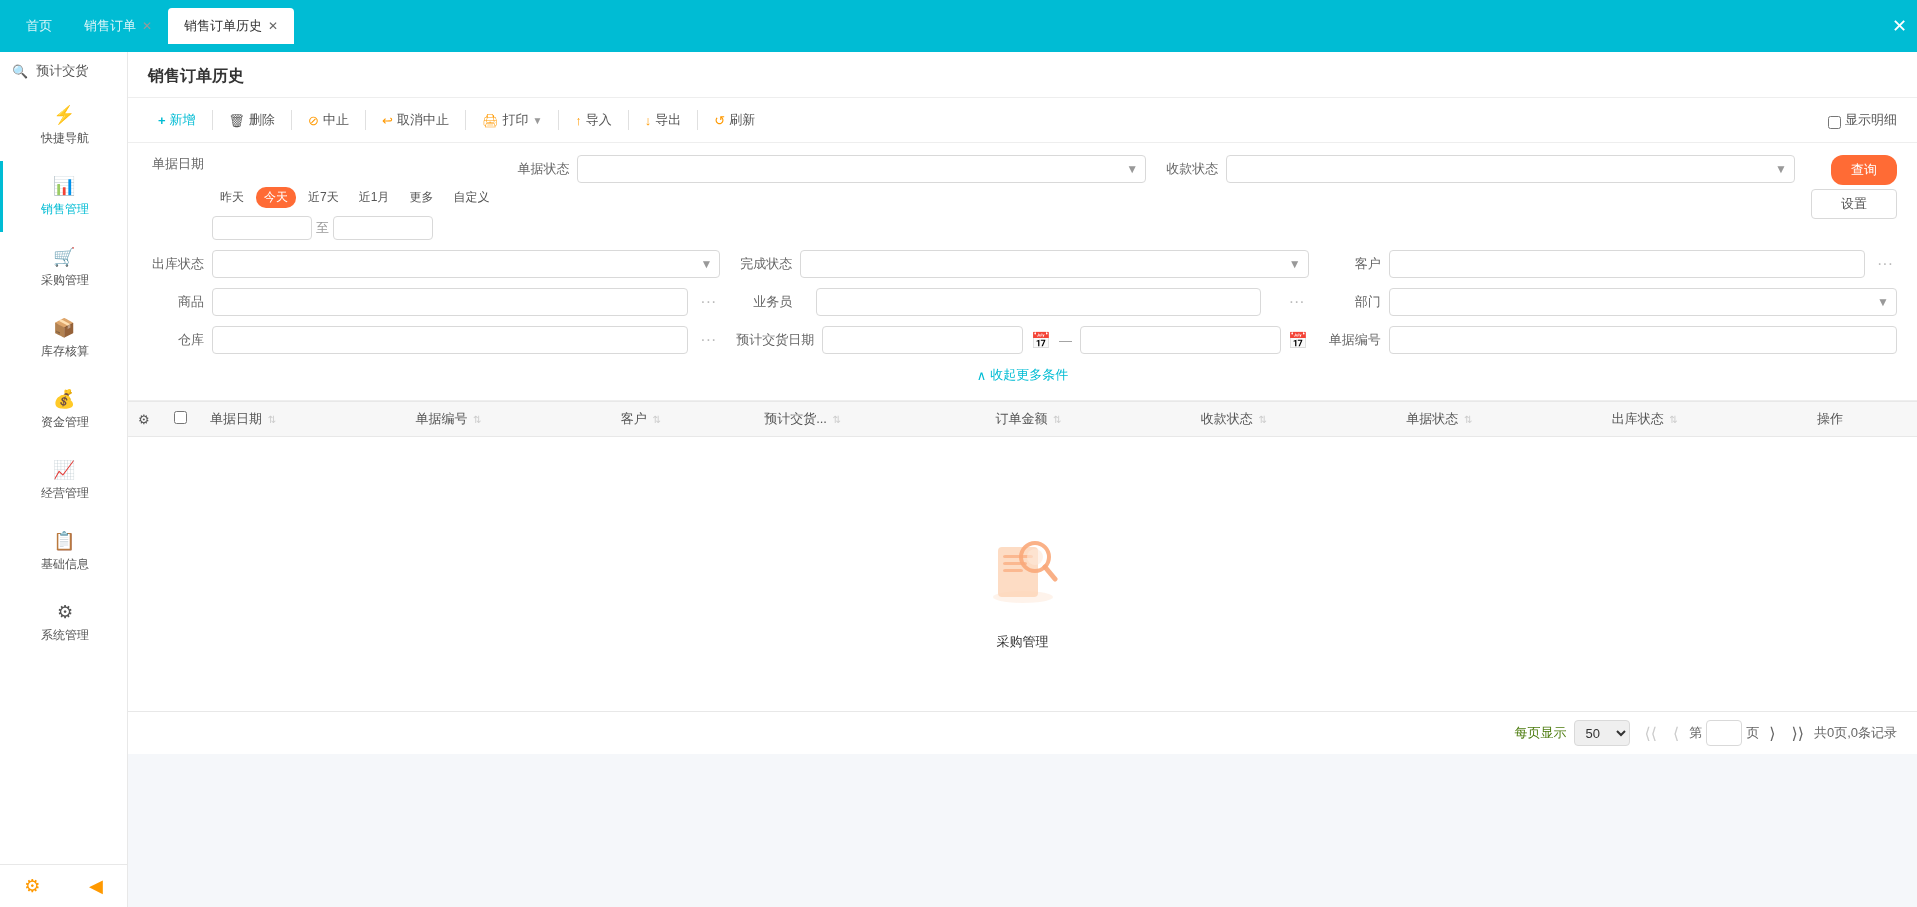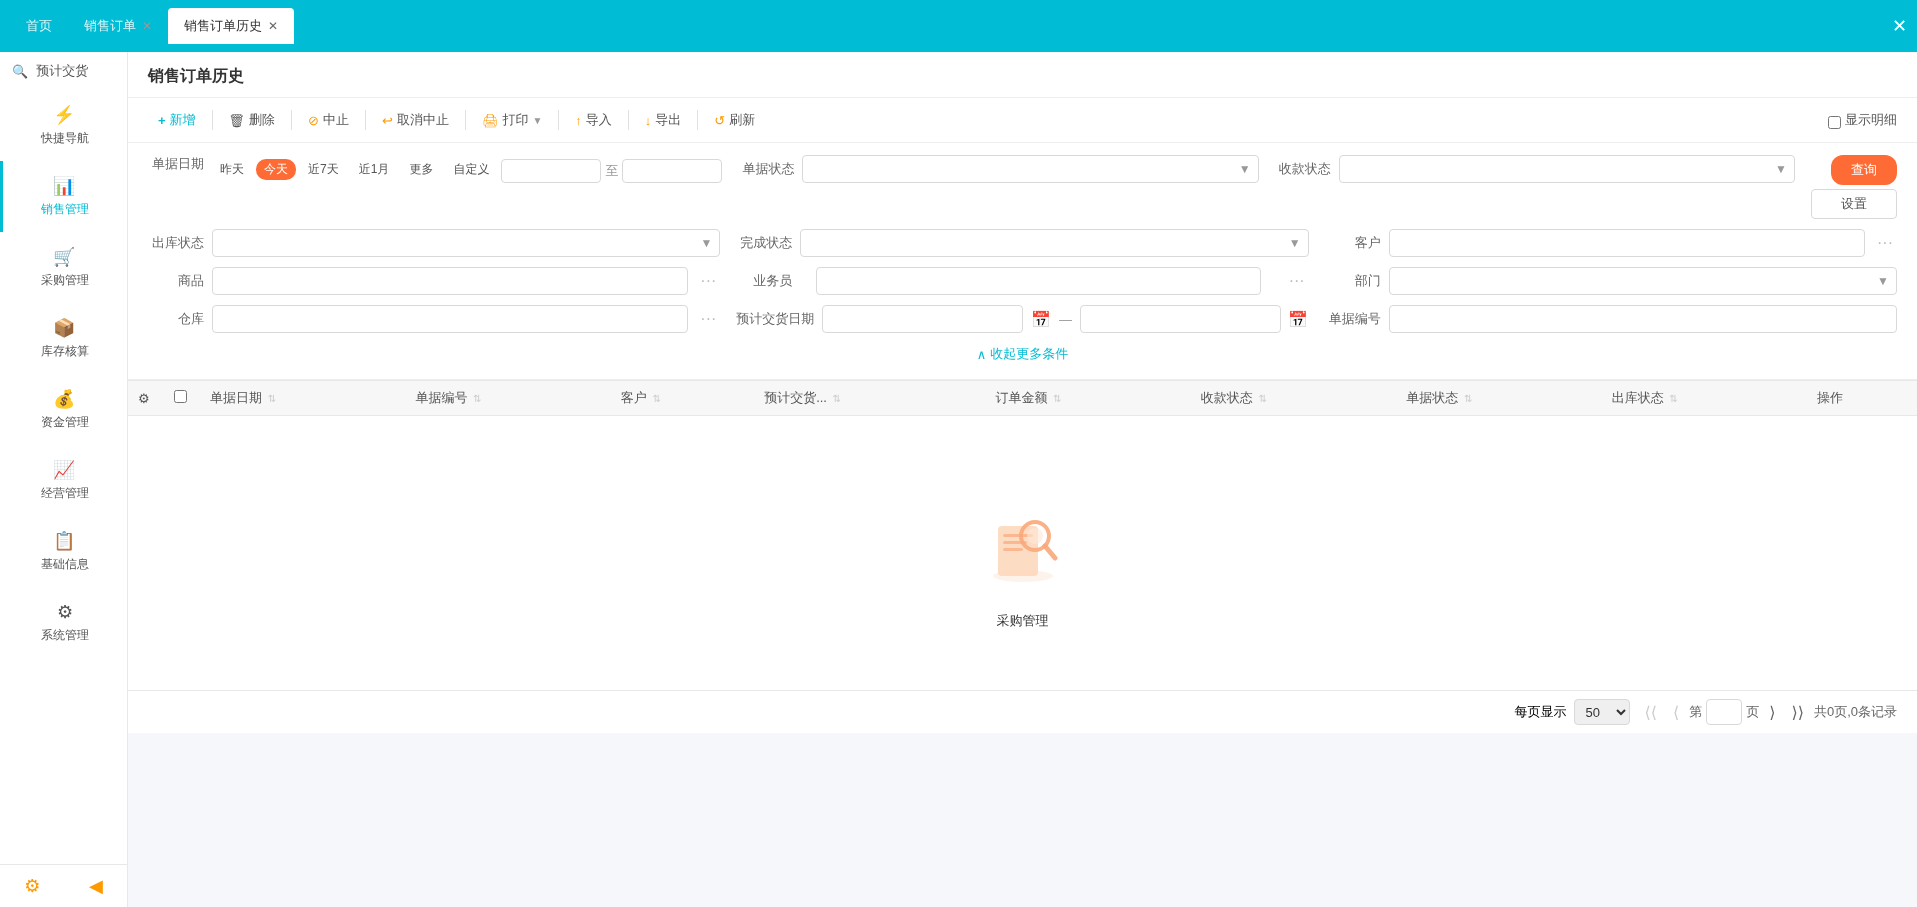--- a/index.html
+++ b/index.html
@@ -62,33 +62,33 @@
     .data-table th .sort-icon { color: #ccc; font-size: 10px; margin-left: 2px; }
     .table-settings-col { width: 36px; text-align: center; }
     .table-checkbox-col { width: 36px; text-align: center; }
 
     
     .empty-state { display: flex; flex-direction: column; align-items: center; padding: 80px 0 60px; }
     .empty-icon { width: 100px; height: 100px; margin-bottom: 16px; }
 
     
     .footer { background: #fff; border-top: 1px solid #e8e8e8; padding: 8px 20px; display: flex; align-items: center; justify-content: flex-end; gap: 8px; flex-shrink: 0; }
-    .page-size-label { color: #000000; font-size: 13px; }
+    .page-size-label { color: #4d7c0f; font-size: 13px; }
     .page-size-select { border: 1px solid #d9d9d9; border-radius: 4px; padding: 2px 6px; font-size: 13px; color: #333; height: 26px; }
     .pagination { display: flex; align-items: center; gap: 4px; }
     .page-nav-btn { border: none; background: none; cursor: pointer; color: #666; font-size: 16px; padding: 2px 6px; }
     .page-nav-btn:disabled { color: #ccc; cursor: default; }
     .page-num-input { border: 1px solid #d9d9d9; border-radius: 4px; width: 36px; text-align: center; font-size: 13px; height: 26px; }
     .page-info { color: #666; font-size: 13px; }
 
     
     .query-btn { background: #ff6b35; color: #fff; border: none; border-radius: 12px; padding: 6px 20px; font-size: 13px; cursor: pointer; margin-left: 20px; }
     .set-btn { background: #fff; color: #555; border: 1px solid #d9d9d9; border-radius: 4px; padding: 5px 16px; font-size: 13px; cursor: pointer; }
     .query-set-group { display: flex; flex-direction: column; gap: 4px; margin-left: auto; }
-    .date-tags-dates { display: flex; flex-direction: row; gap: 4px; }
+    .date-tags-dates { display: flex; flex-direction: column; gap: 4px; margin-top: 32px; }
     .date-tags { display: flex; gap: 4px; align-items: center; }
   </style>
 </head>
 <body>
 
 <div class="top-bar">
   <div class="tab">
     <span>首页</span>
   </div>
   <div class="tab">

